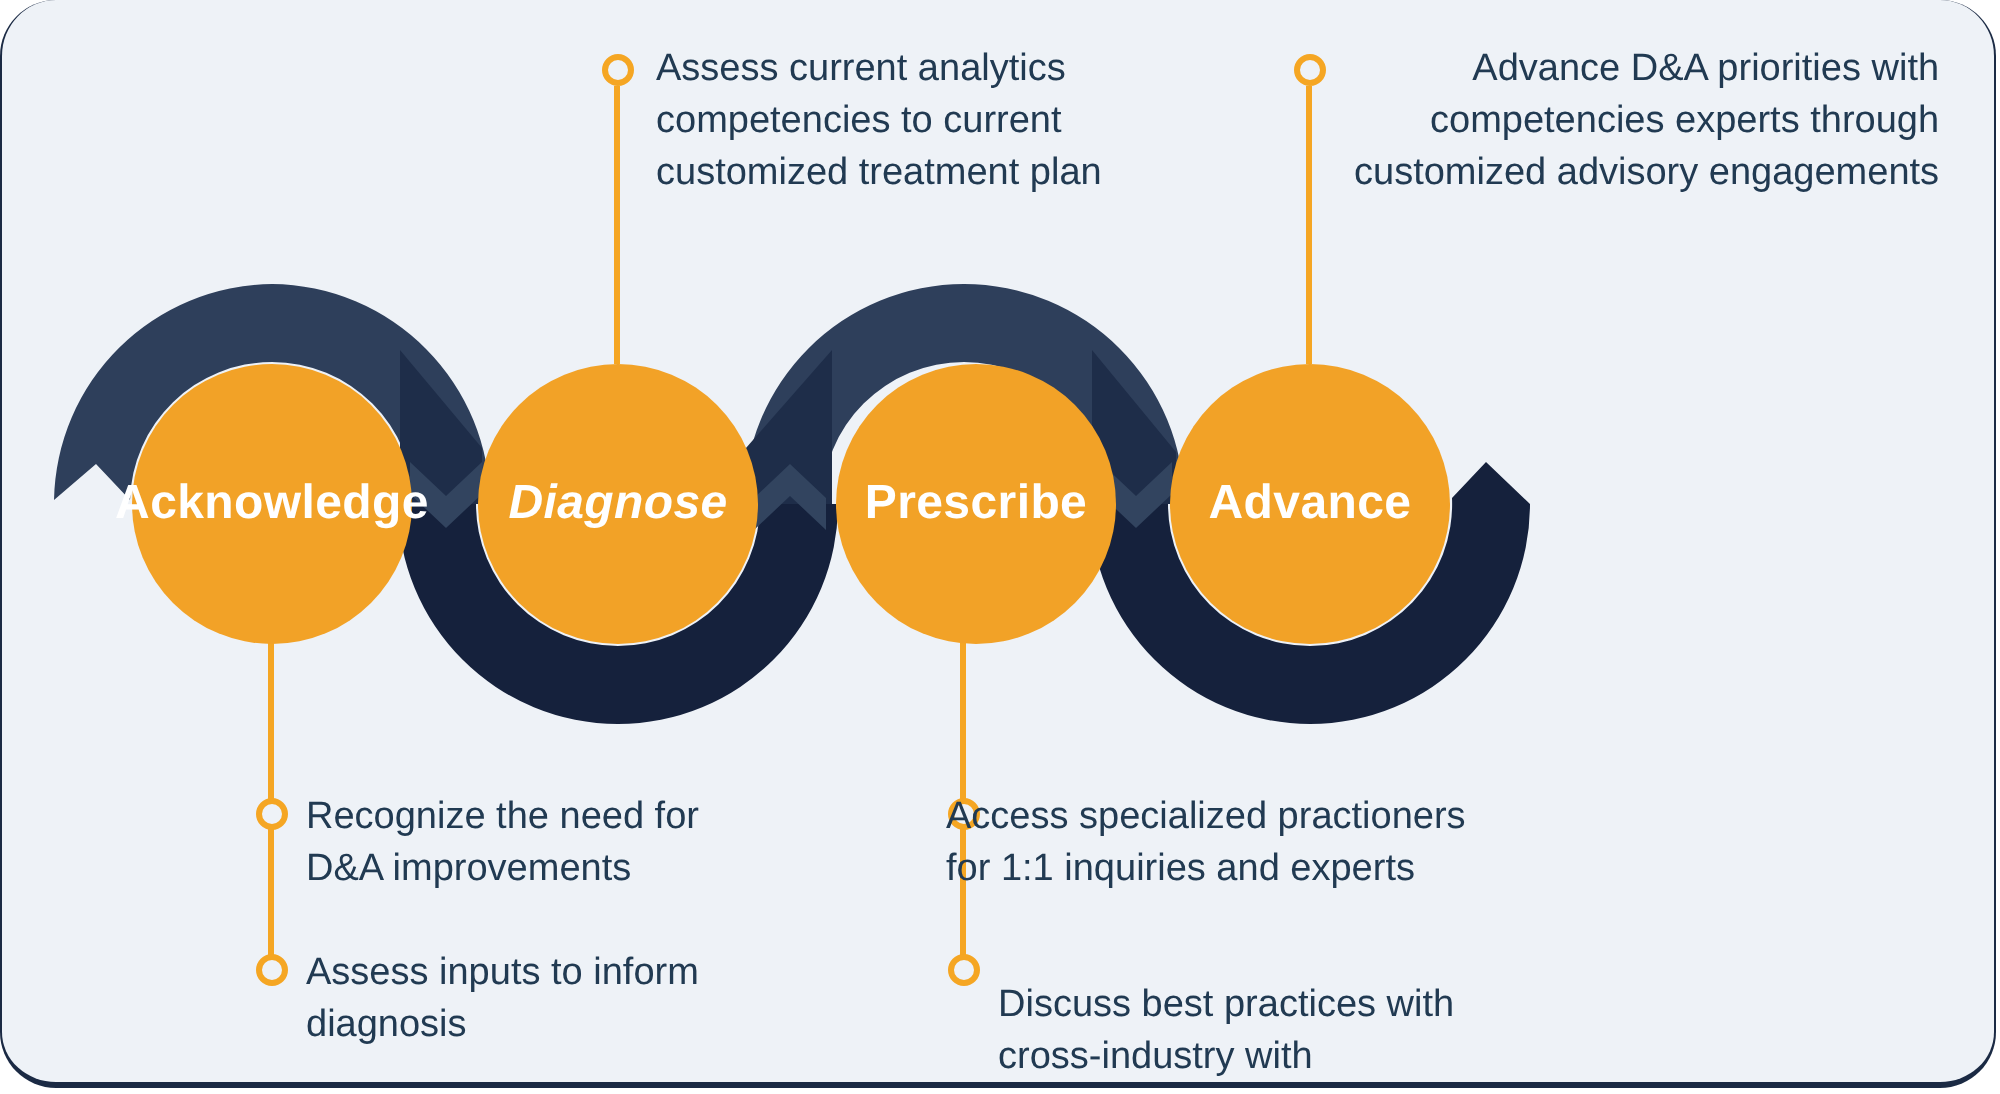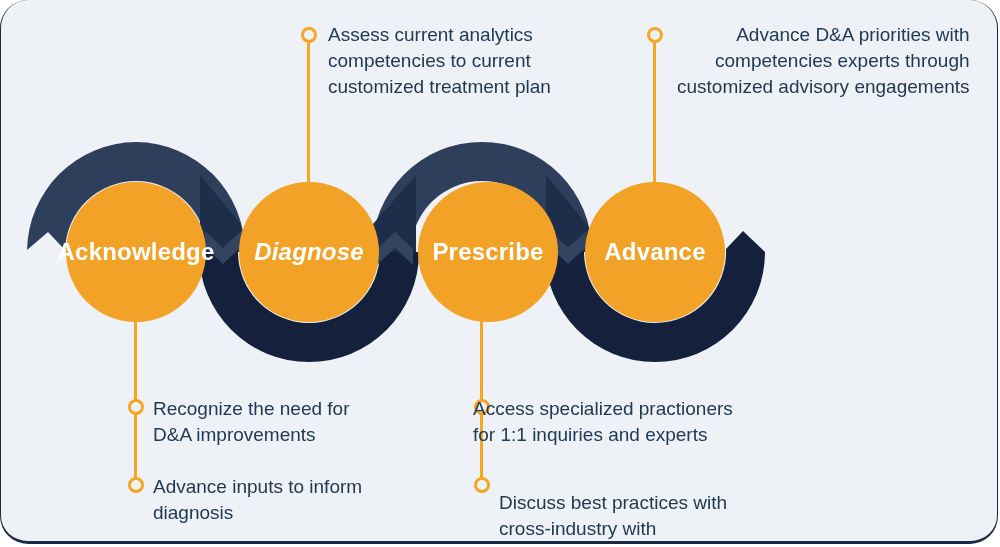--- a/index.html
+++ b/index.html
@@ -84,21 +84,21 @@
     <div class="callout" style="left:676px;top:22px;text-align:right;">
       <div>Advance D&amp;A priorities with</div>
       <div>competencies experts through</div>
       <div>customized advisory engagements</div>
     </div>
     <div class="callout" style="left:152px;top:396px;">
       <div>Recognize the need for</div>
       <div>D&amp;A improvements</div>
     </div>
     <div class="callout" style="left:152px;top:474px;">
-      <div>Advance inputs to inform</div>
+      <div>Assess inputs to inform</div>
       <div>diagnosis</div>
     </div>
     <div class="callout" style="left:472px;top:396px;">
       <div>Access specialized practioners</div>
       <div>for 1:1 inquiries and experts</div>
     </div>
     <div class="callout" style="left:498px;top:474px;margin-top:16px;">
       <div>Discuss best practices with</div>
       <div>cross-industry with</div>
     </div>

